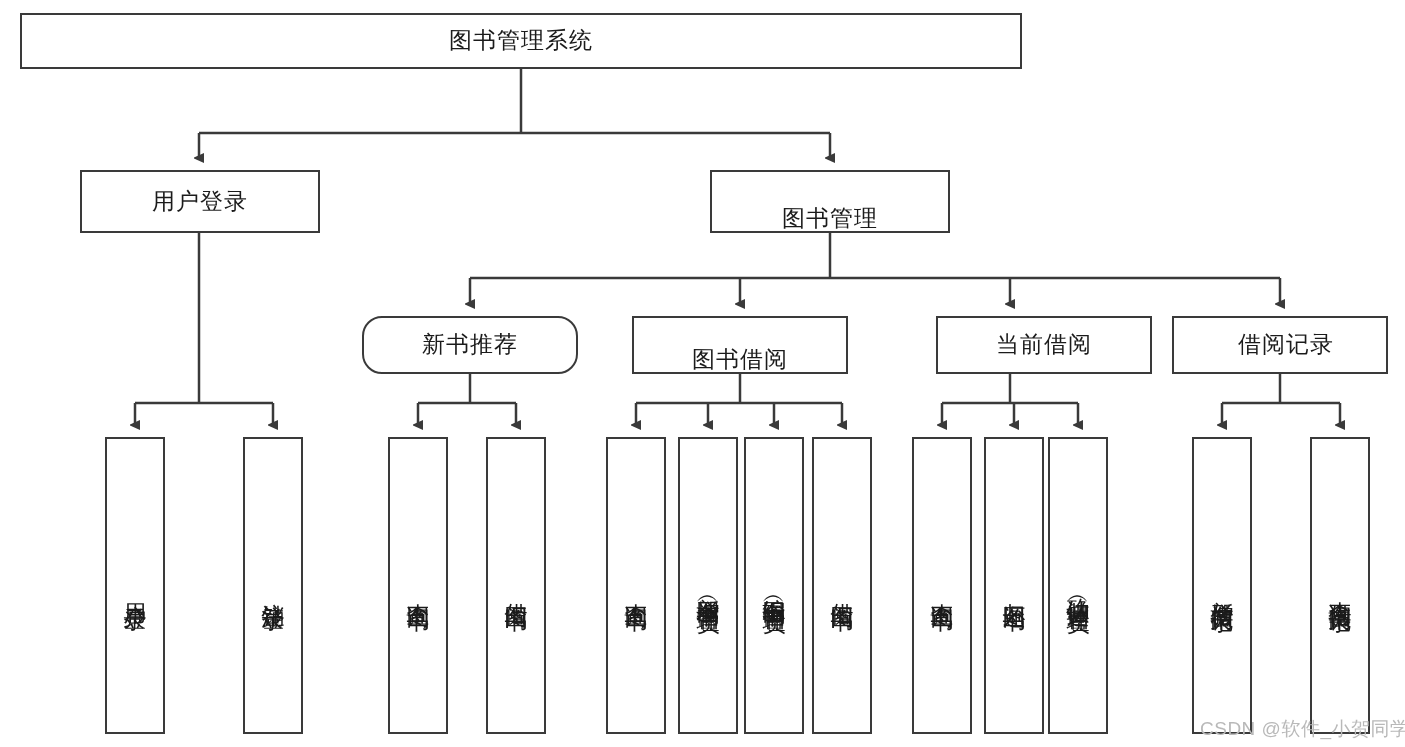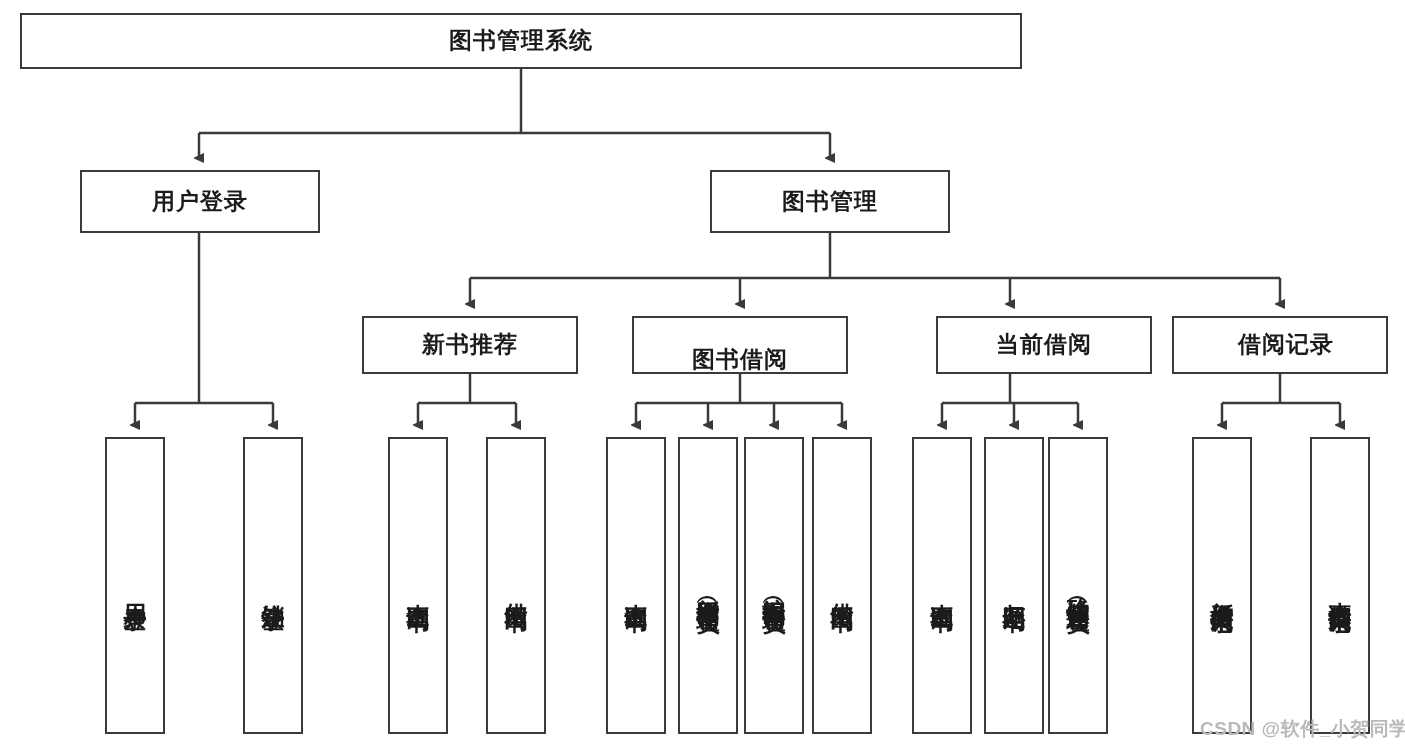--- a/index.html
+++ b/index.html
@@ -9,21 +9,20 @@
   }
   body {
     font-family: "Liberation Sans", "DejaVu Sans", sans-serif;
   }
   #canvas {
     position: relative;
     width: 1405px;
     height: 747px;
     background: #ffffff;
     overflow: hidden;
-    font-weight: bold;
   }
   .node {
     position: absolute;
     box-sizing: border-box;
     border: 2.5px solid #3a3a3a;
     background: #ffffff;
     display: flex;
     align-items: center;
     justify-content: center;
     color: #1b1b1b;
@@ -119,26 +118,26 @@
   </svg>
 
   <div class="node horiz" id="title-node" style="left: 20px; top: 13px; width: 1002px; height: 56px;">
     <span>图书管理系统</span>
   </div>
 
   <div id="level2-layer">
       <div class="node horiz" style="left: 80px; top: 170px; width: 240px; height: 63px;">
         <span>用户登录</span>
       </div>
-      <div class="node horiz" style="left: 710px; top: 170px; width: 240px; height: 63px;">
+      <div class="node horiz" style="left: 710px; top: 170px; width: 240px; height: 63px; align-items: flex-end;">
         <span>图书管理</span>
       </div>
     </div>
   <div id="level3-layer">
-      <div class="node horiz" style="left: 362px; top: 316px; width: 216px; height: 58px;">
+      <div class="node horiz" style="left: 362px; top: 316px; width: 216px; height: 58px; border-radius: 20px;">
         <span>新书推荐</span>
       </div>
       <div class="node horiz" style="left: 632px; top: 316px; width: 216px; height: 58px; align-items: flex-end;">
         <span>图书借阅</span>
       </div>
       <div class="node horiz" style="left: 936px; top: 316px; width: 216px; height: 58px;">
         <span>当前借阅</span>
       </div>
       <div class="node horiz" style="left: 1172px; top: 316px; width: 216px; height: 58px; padding-left: 12px;">
         <span>借阅记录</span>

